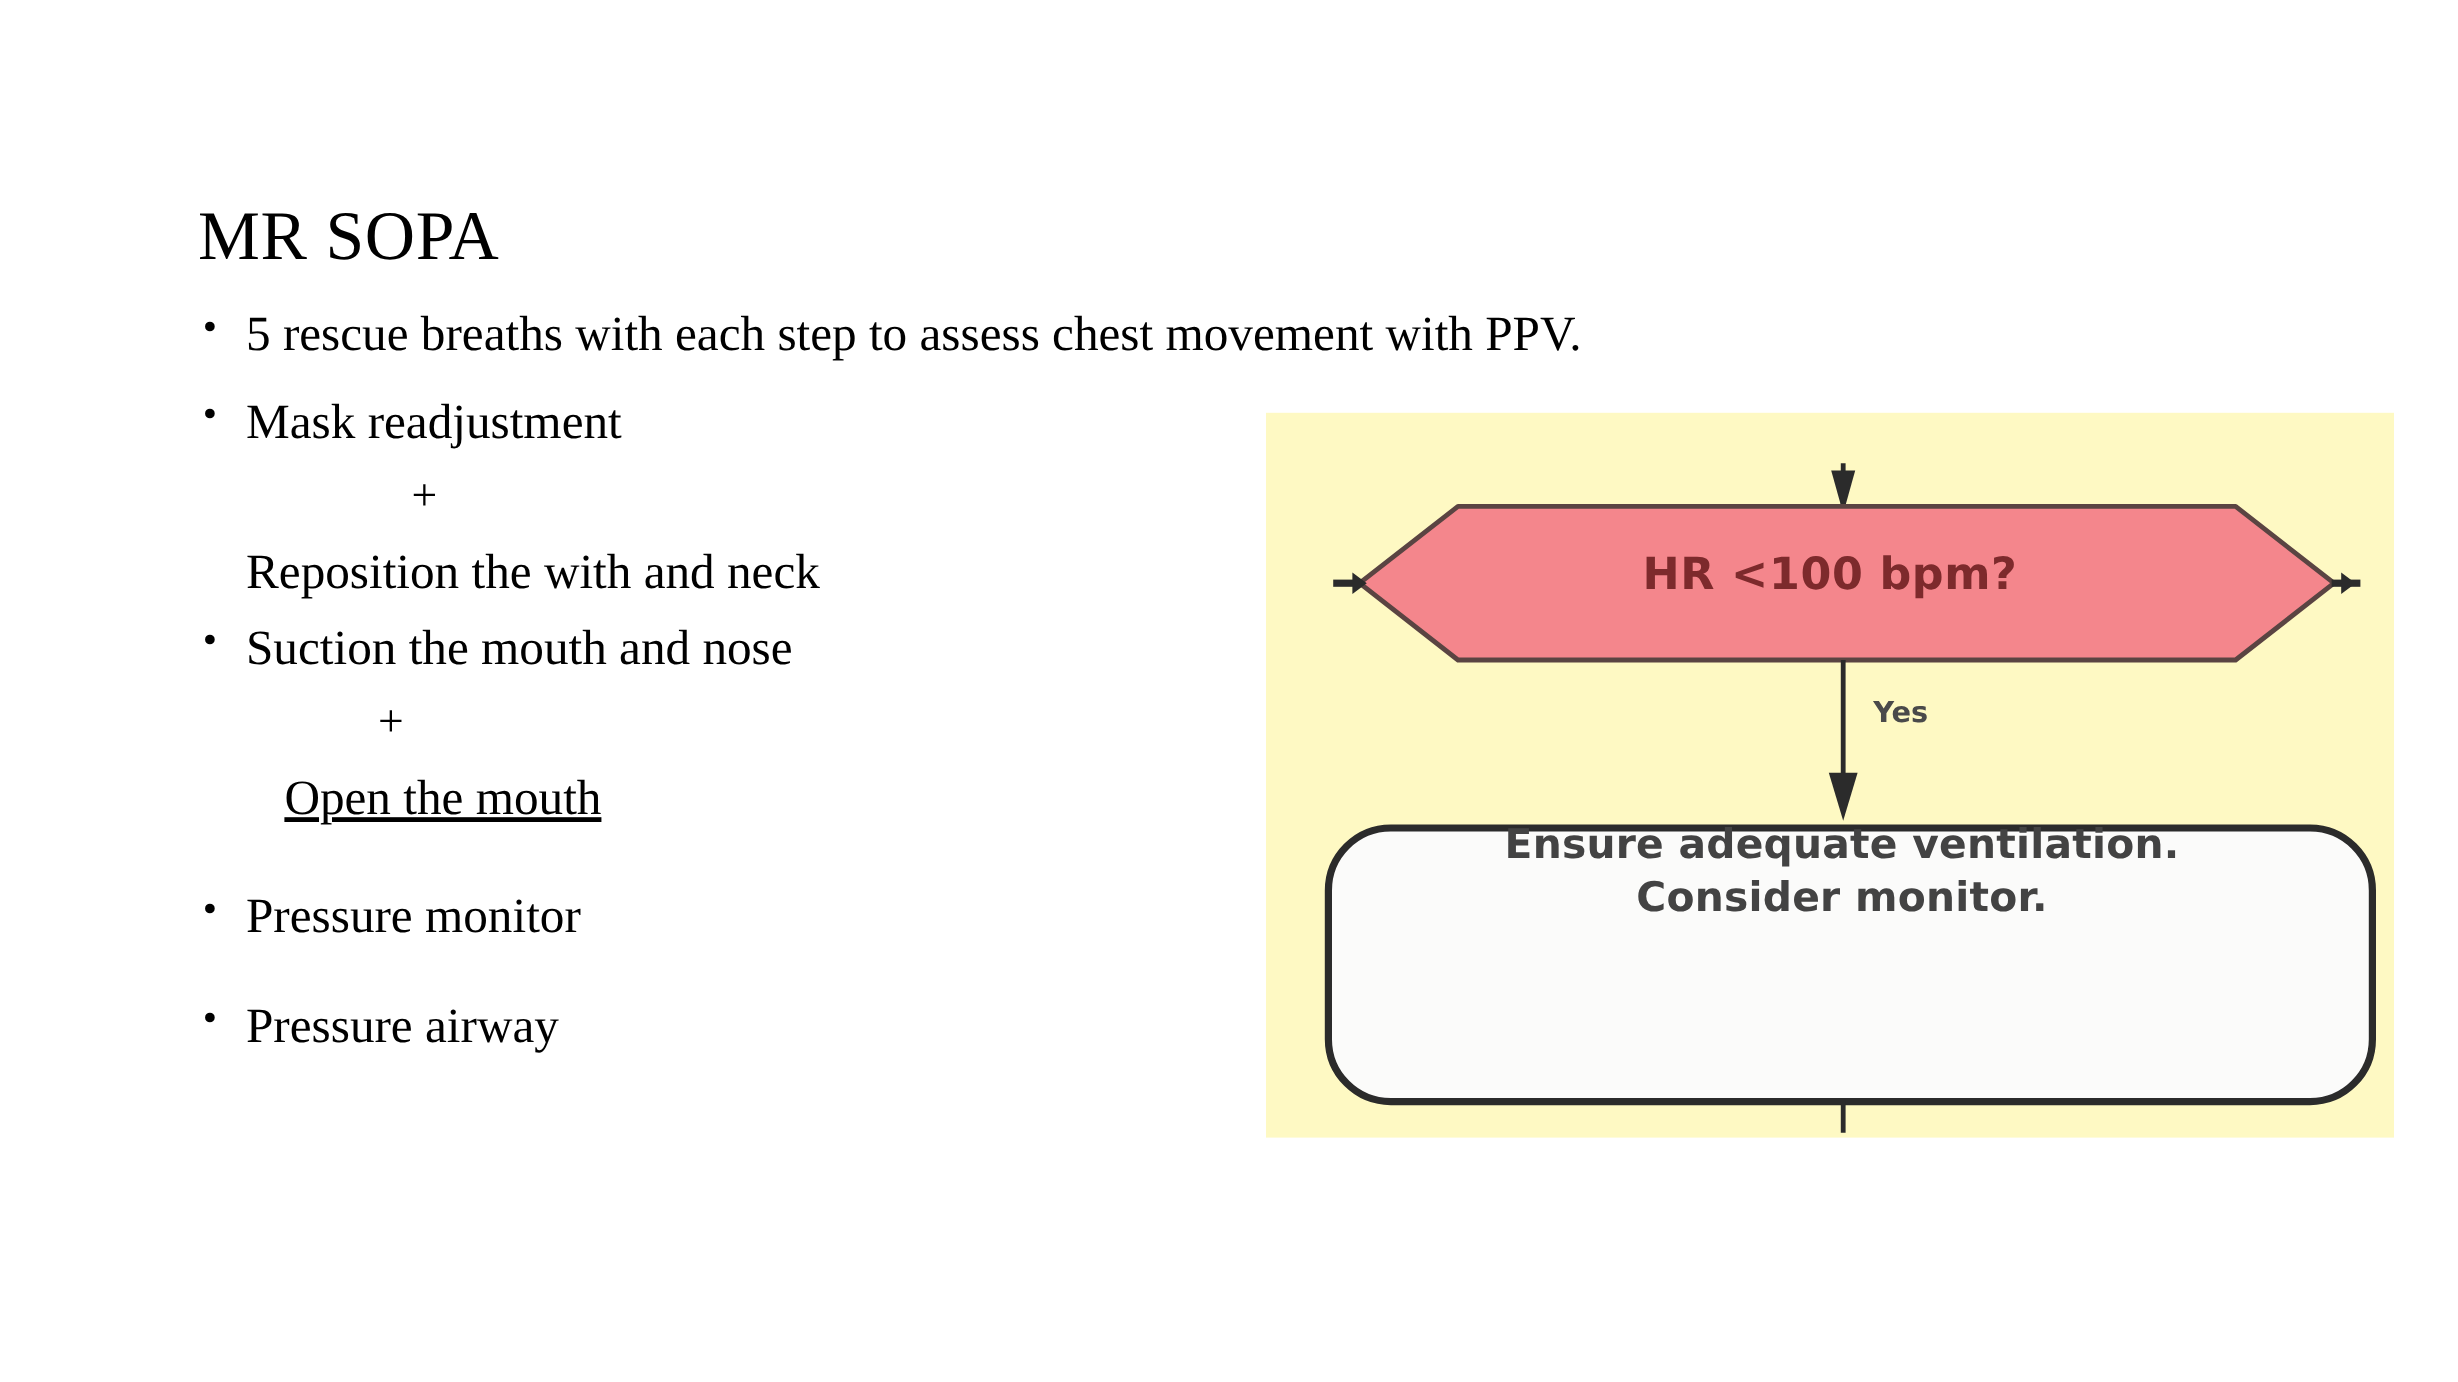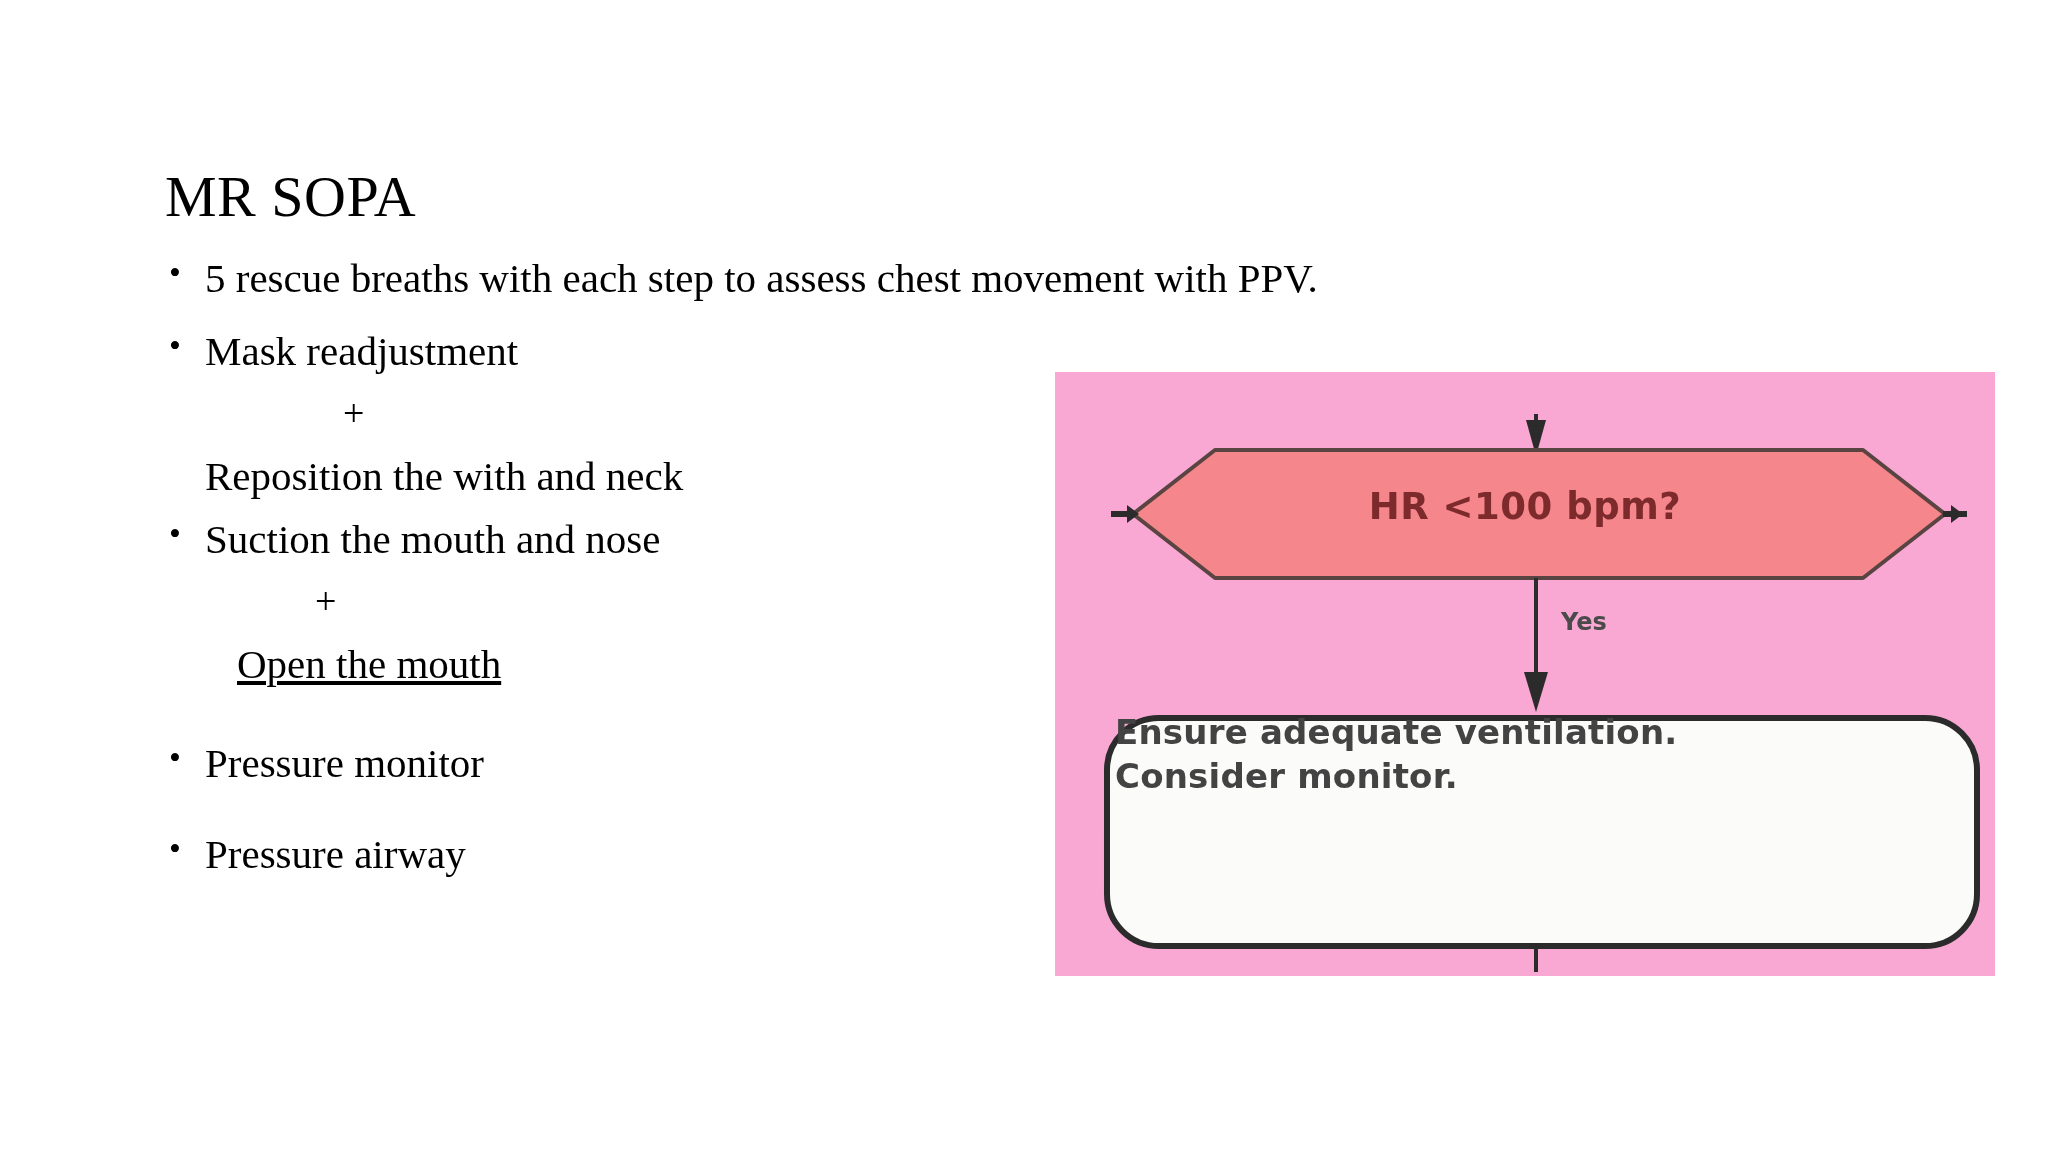--- a/index.html
+++ b/index.html
@@ -77,24 +77,24 @@
   .sp-6 { height: 50px; }
 
   .indent-plus-1 { padding-left: 180px !important; }
   .indent-plus-2 { padding-left: 152px !important; }
   .indent-open   { padding-left: 74px !important; text-decoration: underline; }
 
   
   .flow-image {
     position: absolute;
     left: 1042px;
-    top: 372px;
+    top: 344px;
     width: 940px;
     height: 604px;
-    background: #f9a8d4;
+    background: #fef9c3;
   }
   .flow-svg {
     position: absolute;
     inset: 0;
     width: 100%;
     height: 100%;
     display: block;
   }
   .flow-label {
     position: absolute;
@@ -115,21 +115,21 @@
   .yes-label {
     left: 506px;
     top: 236px;
     font-size: 24px;
     color: #4a4a4a;
   }
   .box-text {
     left: 60px;
     right: 40px;
     top: 338px;
-    text-align: left;
+    text-align: center;
     font-size: 34px;
     line-height: 1.30;
     color: #434343;
     letter-spacing: 0.2px;
   }
   .box-text div { white-space: nowrap; }
 </style>
 </head>
 <body>
 

